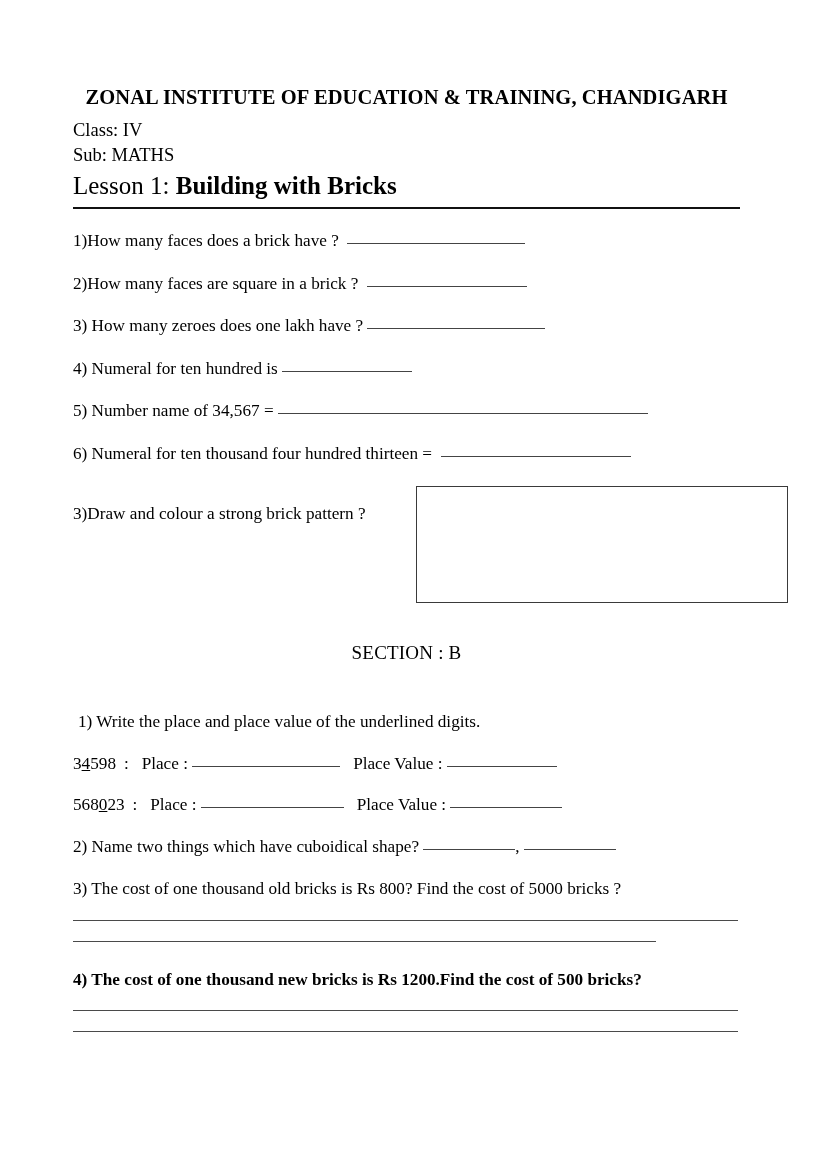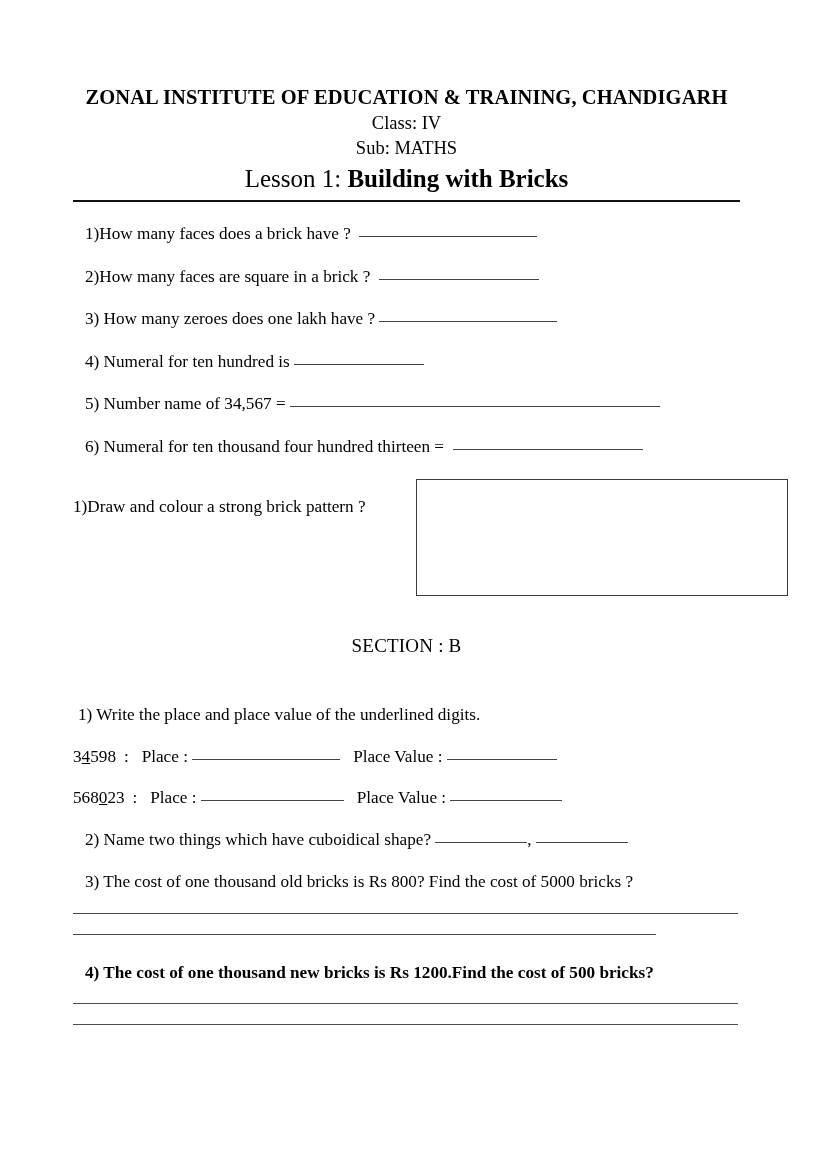--- a/index.html
+++ b/index.html
@@ -31,22 +31,22 @@
   
   .doc-title {
     font-size: 20.5px;
     font-weight: bold;
     text-align: center;
     letter-spacing: 0.1px;
     line-height: 1.15;
     white-space: nowrap;
   }
   .subtitle-block {
-    text-align: center;
-    margin-top: 1px;
+    text-align: left;
+    margin-top: 8px;
   }
   .subtitle-line {
     font-size: 18.5px;
     line-height: 1.38;
   }
   .lesson-line {
     font-size: 25px;
     line-height: 1.38;
     font-weight: normal;
   }
@@ -69,21 +69,20 @@
     margin-bottom: 4px;
     letter-spacing: 0.2px;
   }
 
   
   .q {
     font-size: 17.2px;
     line-height: 1.25;
     margin-top: 21px;
     position: relative;
-    margin-left: 12px;
   }
 
   .blank {
     display: inline-block;
     border-bottom: 1.4px solid #444;
     vertical-align: 2px;
     height: 0;
   }
   .b-sm   { width: 92px; }
   .b-md   { width: 130px; }
@@ -172,21 +171,21 @@
 
     <div class="q"><span>3) How many zeroes does one lakh have ?</span> <span class="blank b-xl"></span></div>
 
     <div class="q"><span>4) Numeral for ten hundred is</span> <span class="blank b-md"></span></div>
 
     <div class="q"><span>5) Number name of 34,567 =</span> <span class="blank b-huge"></span></div>
 
     <div class="q"><span>6) Numeral for ten thousand four hundred thirteen =</span>&nbsp; <span class="blank b-xxl"></span></div>
 
     <div class="q7-row">
-      <div class="q7-text">1)Draw and colour a strong brick pattern ?</div>
+      <div class="q7-text">3)Draw and colour a strong brick pattern ?</div>
       <div class="draw-box"></div>
     </div>
 
     <div class="section-head" style="margin-top:34px;">SECTION : B</div>
 
     <div class="q" style="margin-left:5px;margin-top:47px;"><span>1) Write the place and place value of the underlined digits.</span></div>
 
     <div class="pv-row"><span class="pv-num"><span>3</span><span class="ul-digit">4</span><span>598</span></span><span class="pv-gap1"></span><span>:</span>&nbsp;&nbsp; <span>Place :</span> <span class="pv-place-blank" style="width:148px;"></span>&nbsp;&nbsp; <span>Place Value :</span> <span class="pv-place-blank" style="width:110px;"></span></div>
 
     <div class="pv-row"><span class="pv-num"><span>568</span><span class="ul-digit">0</span><span>23</span></span><span class="pv-gap1"></span><span>:</span>&nbsp;&nbsp; <span>Place :</span> <span class="pv-place-blank" style="width:143px;"></span>&nbsp;&nbsp; <span>Place Value :</span> <span class="pv-place-blank" style="width:112px;"></span></div>

